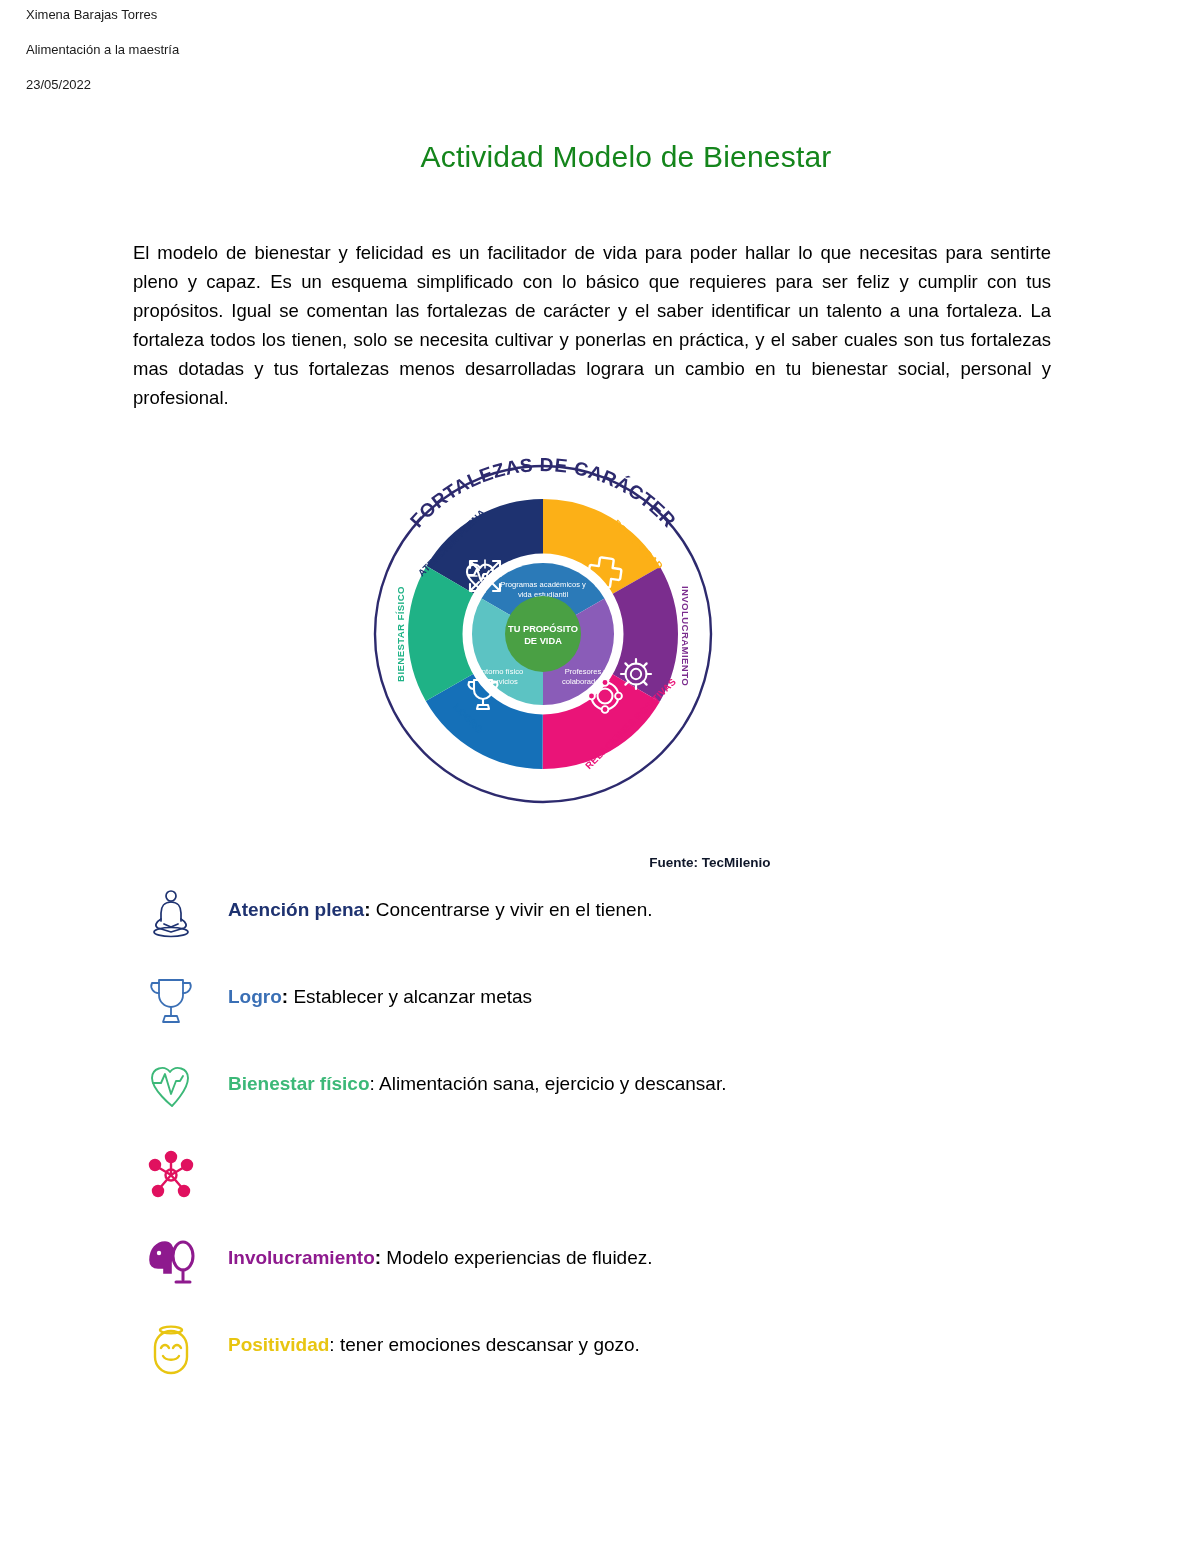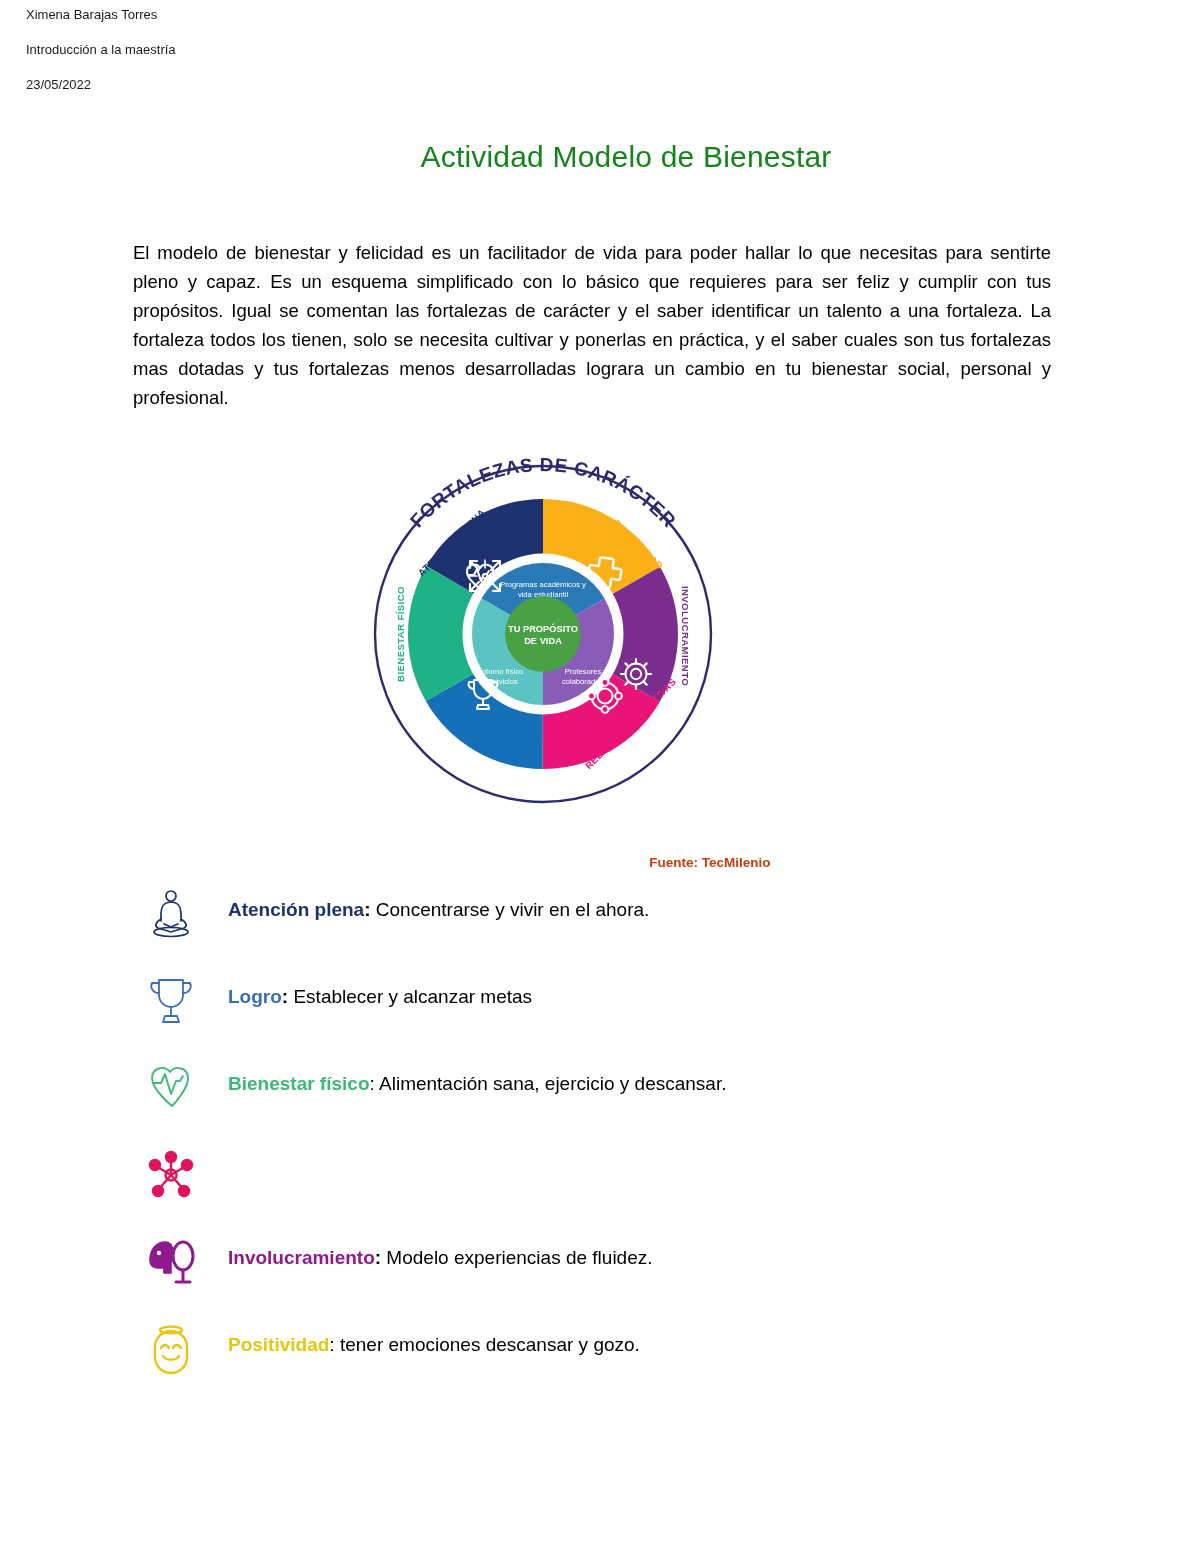--- a/index.html
+++ b/index.html
@@ -66,21 +66,21 @@
   .figure svg { display: block; width: 420px; height: 420px; }
 
   .caption {
     position: absolute;
     left: 600px;
     top: 855px;
     width: 220px;
     text-align: center;
     font-size: 13.5px;
     font-weight: bold;
-    color: #c2410c;
+    color: #0f172a;
   }
 
   
   .list {
     position: absolute;
     left: 140px;
     top: 886px;
     width: 940px;
   }
   .list-item {
@@ -105,21 +105,21 @@
     color: #000;
     white-space: nowrap;
   }
   .item-label { font-weight: bold; }
 </style>
 </head>
 <body>
 
 <div class="header">
   <div class="header-line">Ximena Barajas Torres</div>
-  <div class="header-line">Introducción a la maestría</div>
+  <div class="header-line">Alimentación a la maestría</div>
   <div class="header-line">23/05/2022</div>
 </div>
 
 <div class="doc-title">Actividad Modelo de Bienestar</div>
 
 <div class="body-para">El modelo de bienestar y felicidad es un facilitador de vida para poder hallar lo que necesitas para sentirte pleno y capaz. Es un esquema simplificado con lo básico que requieres para ser feliz y cumplir con tus propósitos. Igual se comentan las fortalezas de carácter y el saber identificar un talento a una fortaleza. La fortaleza todos los tienen, solo se necesita cultivar y ponerlas en práctica, y el saber cuales son tus fortalezas mas dotadas y tus fortalezas menos desarrolladas lograra un cambio en tu bienestar social, personal y profesional.</div>
 
 <div class="figure">
   <svg viewBox="0 0 420 420" xmlns="http://www.w3.org/2000/svg">
     <defs>
@@ -261,21 +261,21 @@
           <circle cx="23" cy="8" r="5"></circle>
           <path d="M 23,14 C 16,14 13,19 13,25 L 13,33"></path>
           <path d="M 23,14 C 30,14 33,19 33,25 L 33,33"></path>
           <path d="M 13,31 C 8,34 6,38 10,40 L 23,44 L 36,40 C 40,38 38,34 33,31"></path>
           <ellipse cx="23" cy="44" rx="17" ry="4.5"></ellipse>
           <path d="M 16,36 L 23,39 L 30,36"></path>
         </g>
       </svg>
     </div>
     <div class="item-text">
-      <span class="item-label" style="color:#1e3270">Atención plena</span><span class="item-label">: </span><span>Concentrarse y vivir en el ahora.</span>
+      <span class="item-label" style="color:#1e3270">Atención plena</span><span class="item-label">: </span><span>Concentrarse y vivir en el tienen.</span>
     </div>
   </div>
 
   <div class="list-item">
     <div class="item-icon">
       <svg width="46" height="52" viewBox="0 0 46 52">
         <g stroke="#3a6fb5" fill="none" stroke-width="1.8" stroke-linecap="round" stroke-linejoin="round">
           <path d="M 11,5 H 35 V 20 A 12,12 0 0 1 11,20 Z"></path>
           <path d="M 11,8 H 4 A 7,7 0 0 0 11,18"></path>
           <path d="M 35,8 H 42 A 7,7 0 0 1 35,18"></path>

